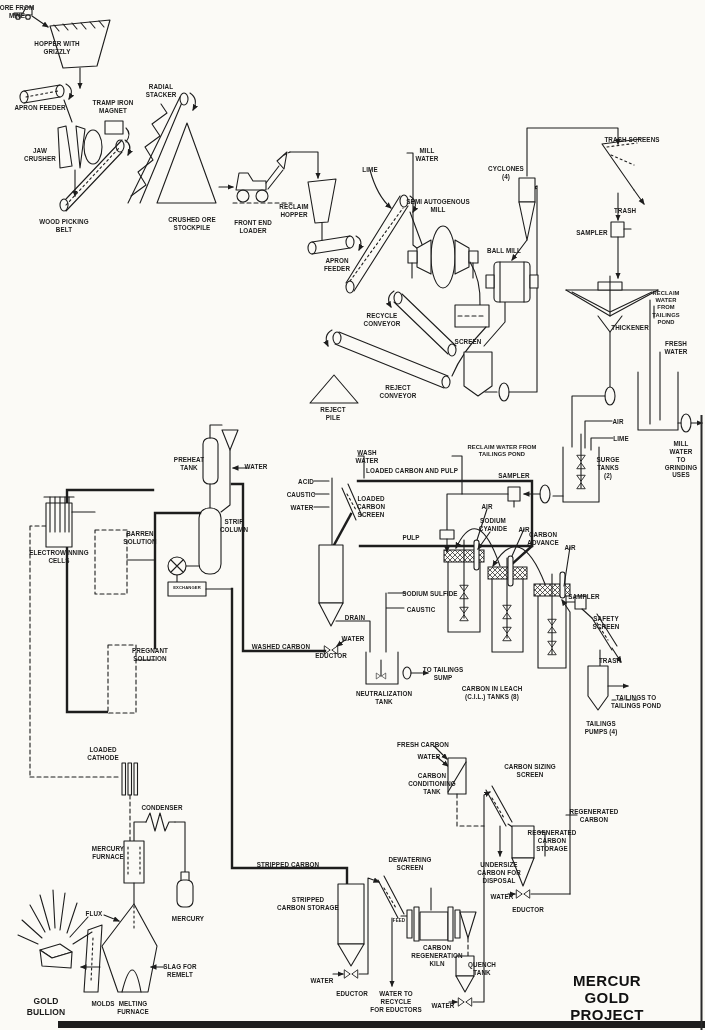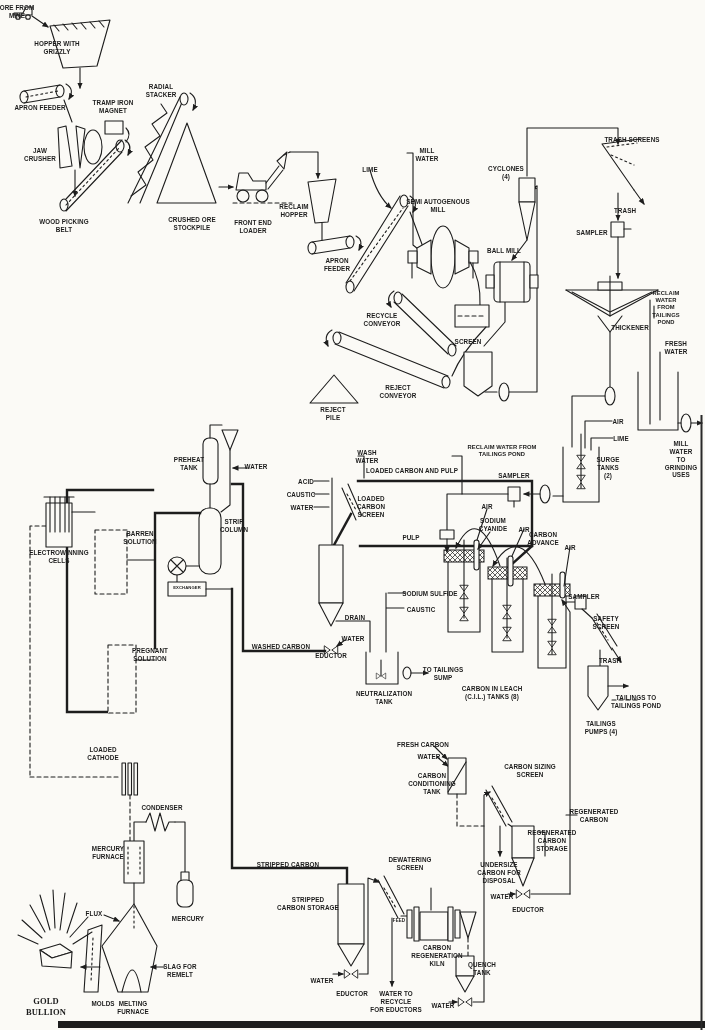--- a/index.html
+++ b/index.html
@@ -576,21 +576,21 @@
       <div class="lbl" style="left: 162px; top: 804px;">CONDENSER</div>
       <div class="lbl" style="left: 108px; top: 845px;">MERCURY
 FURNACE</div>
       <div class="lbl" style="left: 188px; top: 915px;">MERCURY</div>
       <div class="lbl" style="left: 94px; top: 910px;">FLUX</div>
       <div class="lbl" style="left: 180px; top: 963px;">SLAG FOR
 REMELT</div>
       <div class="lbl" style="left: 103px; top: 1000px;">MOLDS</div>
       <div class="lbl" style="left: 133px; top: 1000px;">MELTING
 FURNACE</div>
-      <div class="lbl" style="left: 46px; top: 996px; font-size: 8.5px; font-family: Liberation Serif, serif;">GOLD
+      <div class="lbl" style="left: 46px; top: 996px; font-size: 8.5px;">GOLD
 BULLION</div>
       <div class="lbl" style="left: 423px; top: 741px;">FRESH CARBON</div>
       <div class="lbl" style="left: 429px; top: 753px;">WATER</div>
       <div class="lbl" style="left: 432px; top: 772px;">CARBON
 CONDITIONING
 TANK</div>
       <div class="lbl" style="left: 530px; top: 763px;">CARBON SIZING
 SCREEN</div>
       <div class="lbl" style="left: 594px; top: 808px;">REGENERATED
 CARBON</div>
@@ -614,14 +614,18 @@
       <div class="lbl" style="left: 482px; top: 961px;">QUENCH
 TANK</div>
       <div class="lbl" style="left: 443px; top: 1002px;">WATER</div>
       <div class="lbl" style="left: 322px; top: 977px;">WATER</div>
       <div class="lbl" style="left: 352px; top: 990px;">EDUCTOR</div>
       <div class="lbl" style="left: 396px; top: 990px;">WATER TO
 RECYCLE
 FOR EDUCTORS</div>
     </div>
 
+<div class="sheet-title">
+  <div class="t1">MERCUR GOLD PROJECT</div>
 
 </div>
 
+</div>
+
 </body></html>

